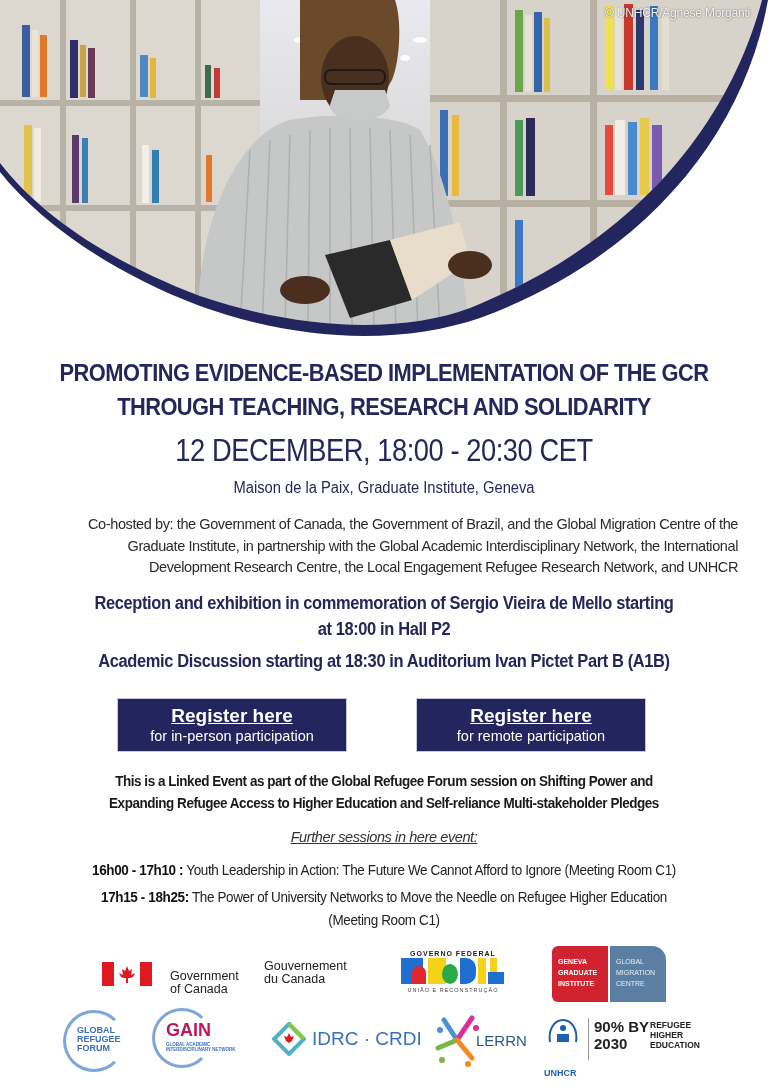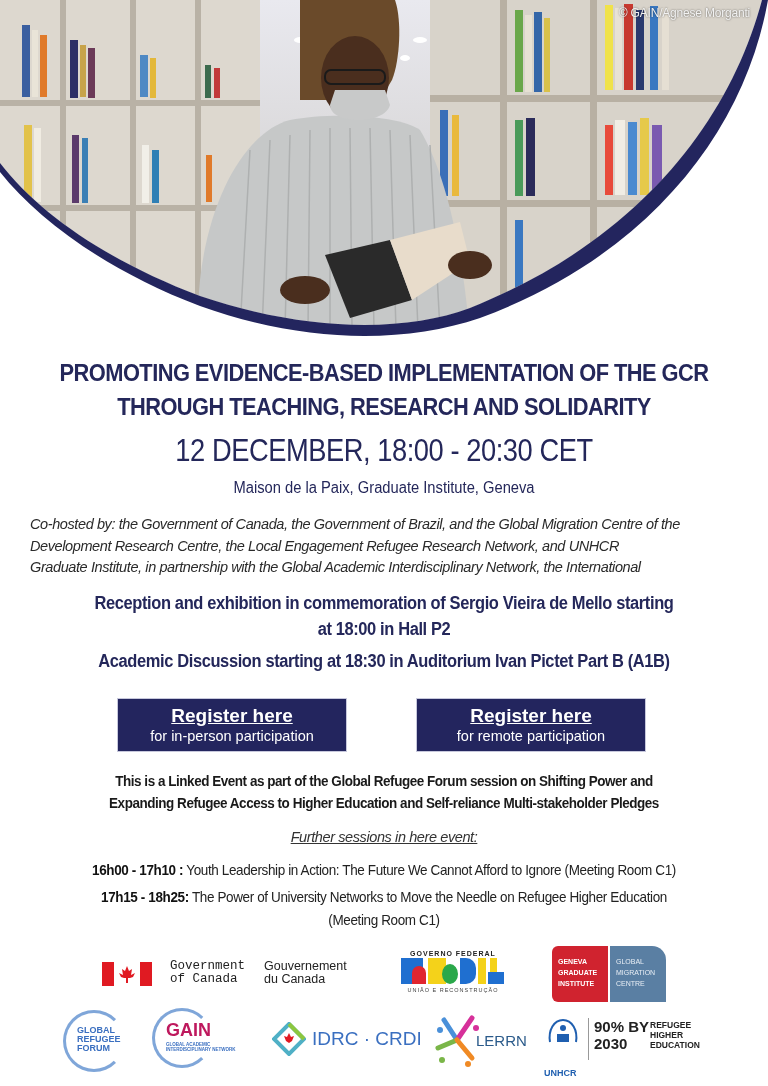--- a/index.html
+++ b/index.html
@@ -12,21 +12,21 @@
             text-shadow: 0 0 2px rgba(0,0,0,0.6); }
 
   .title { position: absolute; left: 0; width: 768px; top: 356px; text-align: center;
            font-family: "Liberation Sans", sans-serif; font-weight: bold; font-size: 23.5px; line-height: 34px;
            color: #24275a; letter-spacing: -0.6px; transform: scaleX(0.93); }
   .date { position: absolute; left: 0; width: 768px; top: 433px; text-align: center;
           font-size: 31px; color: #24275a; letter-spacing: -0.5px; transform: scaleX(0.88); }
   .venue { position: absolute; left: 0; width: 768px; top: 479px; text-align: center; font-size: 16px; color: #24275a;
            transform: scaleX(0.92); }
 
-  .cohost { position: absolute; left: 30px; width: 708px; top: 514px; text-align: left; font-style: italic;
+  .cohost { position: absolute; left: 30px; width: 708px; top: 514px; text-align: right; 
             font-size: 14.5px; line-height: 21.5px; color: #2a2a2a; letter-spacing: -0.4px; }
   .reception { position: absolute; left: 0; width: 768px; top: 590px; text-align: center; font-weight: bold;
                font-size: 17.5px; line-height: 26px; color: #24275a; letter-spacing: -0.4px; transform: scaleX(0.94); }
   .academic { position: absolute; left: 0; width: 768px; top: 651px; text-align: center; font-weight: bold;
               font-size: 17.5px; color: #24275a; letter-spacing: -0.4px; transform: scaleX(0.94); }
 
   .btn { position: absolute; top: 698px; width: 230px; height: 54px; background: #23255e; color: #ffffff;
          text-align: center; cursor: pointer; border: 1px solid #c7c8dc; }
   .btn .b1 { display: block; font-weight: bold; font-size: 19px; text-decoration: underline; margin-top: 5px; line-height: 23px; }
   .btn .b2 { display: block; font-size: 14.5px; line-height: 19px; }
@@ -144,35 +144,35 @@
       </g>
 
       <path d="M325,255 L390,240 L412,300 L350,318 Z" fill="#2a2a2a"></path>
       <path d="M390,240 L460,222 L470,262 L412,300 Z" fill="#e8dccb"></path>
       <ellipse cx="305" cy="290" rx="25" ry="14" fill="#4a2e1e"></ellipse>
       <ellipse cx="470" cy="265" rx="22" ry="14" fill="#4a2e1e"></ellipse>
     </g>
 
     <path d="M762,0 L768,0 C745,130 650,255 480,318 C400,345 300,342 200,306 C110,272 40,222 0,172 L0,163 C40,215 110,262 200,296 C300,330 400,334 470,308 C640,240 730,120 762,0 Z" fill="#23255e"></path>
   </svg>
-  <div class="credit">© GAIN/Agnese Morganti</div>
+  <div class="credit">© UNHCR/Agnese Morganti</div>
 </div>
 
 <div class="title">
   <div>PROMOTING EVIDENCE-BASED IMPLEMENTATION OF THE GCR</div>
   <div>THROUGH TEACHING, RESEARCH AND SOLIDARITY</div>
 </div>
 
 <div class="date">12 DECEMBER, 18:00 - 20:30 CET</div>
 <div class="venue">Maison de la Paix, Graduate Institute, Geneva</div>
 
 <div class="cohost">
   <div>Co-hosted by: the Government of Canada, the Government of Brazil, and the Global Migration Centre of the</div>
+  <div>Graduate Institute, in partnership with the Global Academic Interdisciplinary Network, the International</div>
   <div>Development Research Centre, the Local Engagement Refugee Research Network, and UNHCR</div>
-  <div>Graduate Institute, in partnership with the Global Academic Interdisciplinary Network, the International</div>
 </div>
 
 <div class="reception">
   <div>Reception and exhibition in commemoration of Sergio Vieira de Mello starting</div>
   <div>at 18:00 in Hall P2</div>
 </div>
 
 <div class="academic">Academic Discussion starting at 18:30 in Auditorium Ivan Pictet Part B (A1B)</div>
 
 <a class="btn btn-inperson">
@@ -198,21 +198,21 @@
   <div><b>17h15 - 18h25:</b><span> The Power of University Networks to Move the Needle on Refugee Higher Education</span></div>
   <div>(Meeting Room C1)</div>
 </div>
 
 <div class="logo" style="left:102px; top:958px; width:260px; height:34px;">
   <svg width="50" height="24" viewBox="0 0 50 24" style="position:absolute; left:0; top:4px;">
     <rect x="0" y="0" width="12" height="24" fill="#e01a22"></rect>
     <rect x="38" y="0" width="12" height="24" fill="#e01a22"></rect>
     <path d="M25,4 L27,9 L30,7 L29,13 L33,11 L31,15 L28,16 L26,16 L26,21 L24,21 L24,16 L22,16 L19,15 L17,11 L21,13 L20,7 L23,9 Z" fill="#e01a22"></path>
   </svg>
-  <div style="position:absolute; left:68px; top:2px; font-size:12.5px; line-height:13px; color:#222;font-family:Liberation Mono, monospace;">
+  <div style="position:absolute; left:68px; top:12px; font-size:12.5px; line-height:13px; color:#222;">
     <div>Government</div>
     <div>of Canada</div>
   </div>
   <div style="position:absolute; left:162px; top:2px; font-size:12.5px; line-height:13px; color:#222;">
     <div>Gouvernement</div>
     <div>du Canada</div>
   </div>
 </div>
 
 <div class="logo" style="left:398px; top:950px; width:110px; height:50px; text-align:center;">

